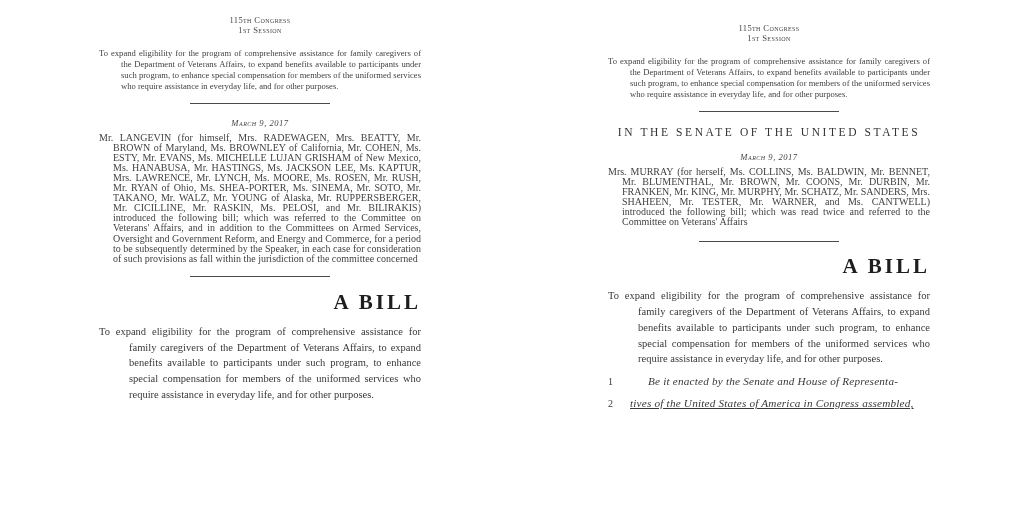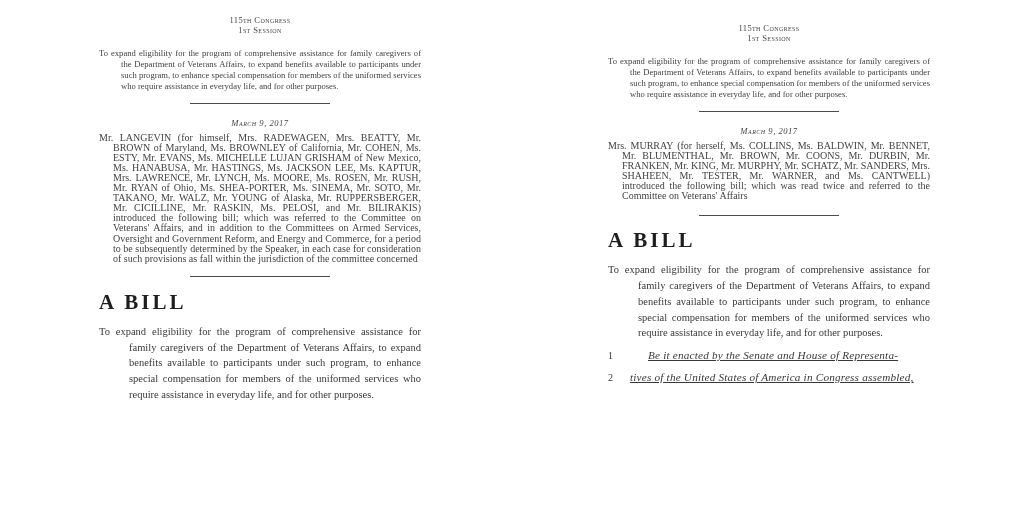--- a/index.html
+++ b/index.html
@@ -82,21 +82,21 @@
     margin-top: 5px;
     font-size: 10px;
     line-height: 10.1px;
     text-align: justify;
     padding-left: 14px;
     text-indent: -14px;
     color: #424242;
   }
 
   .bill-heading {
-    text-align: left;
+    text-align: right;
     font-size: 21px;
     font-weight: bold;
     letter-spacing: 3px;
     color: #1e1e1e;
   }
   .doc-left  .bill-heading { margin-top: 13px; }
   .doc-right .bill-heading { margin-top: 12px; }
 
   .bill-text {
     margin-top: 9px;
@@ -120,21 +120,21 @@
     font-size: 10px;
     color: #3a3a3a;
   }
   .enact-text {
     font-style: italic;
     font-size: 11.2px;
     letter-spacing: 0.2px;
     color: #383838;
     white-space: nowrap;
   }
-  .enact-indent { padding-left: 26px; text-decoration: underline; }
+  .enact-indent { padding-left: 26px; }
   .enact-cont   { padding-left: 8px; text-decoration: underline; }
 </style>
 </head>
 <body>
 
 <div class="doc doc-left">
   <div class="doc-header">
     <div class="congress-block">
       <div>115th Congress</div>
       <div>1st Session</div>
@@ -160,20 +160,21 @@
     <div class="congress-block">
       <div>115th Congress</div>
       <div>1st Session</div>
     </div>
   </div>
 
   <p class="preamble">To expand eligibility for the program of comprehensive assistance for family caregivers of the Department of Veterans Affairs, to expand benefits available to participants under such program, to enhance special compensation for members of the uniformed services who require assistance in everyday life, and for other purposes.</p>
 
   <div class="rule rule-1"></div>
 
+  <div class="chamber-heading">IN THE SENATE OF THE UNITED STATES</div>
   <div class="intro-date">March 9, 2017</div>
 
   <p class="sponsors">Mrs. MURRAY (for herself, Ms. COLLINS, Ms. BALDWIN, Mr. BENNET, Mr. BLUMENTHAL, Mr. BROWN, Mr. COONS, Mr. DURBIN, Mr. FRANKEN, Mr. KING, Mr. MURPHY, Mr. SCHATZ, Mr. SANDERS, Mrs. SHAHEEN, Mr. TESTER, Mr. WARNER, and Ms. CANTWELL) introduced the following bill; which was read twice and referred to the Committee on Veterans' Affairs</p>
 
   <div class="rule rule-2"></div>
 
   <div class="bill-heading">A BILL</div>
   <p class="bill-text">To expand eligibility for the program of comprehensive assistance for family caregivers of the Department of Veterans Affairs, to expand benefits available to participants under such program, to enhance special compensation for members of the uniformed services who require assistance in everyday life, and for other purposes.</p>
 
   <div class="enacting-clause">

